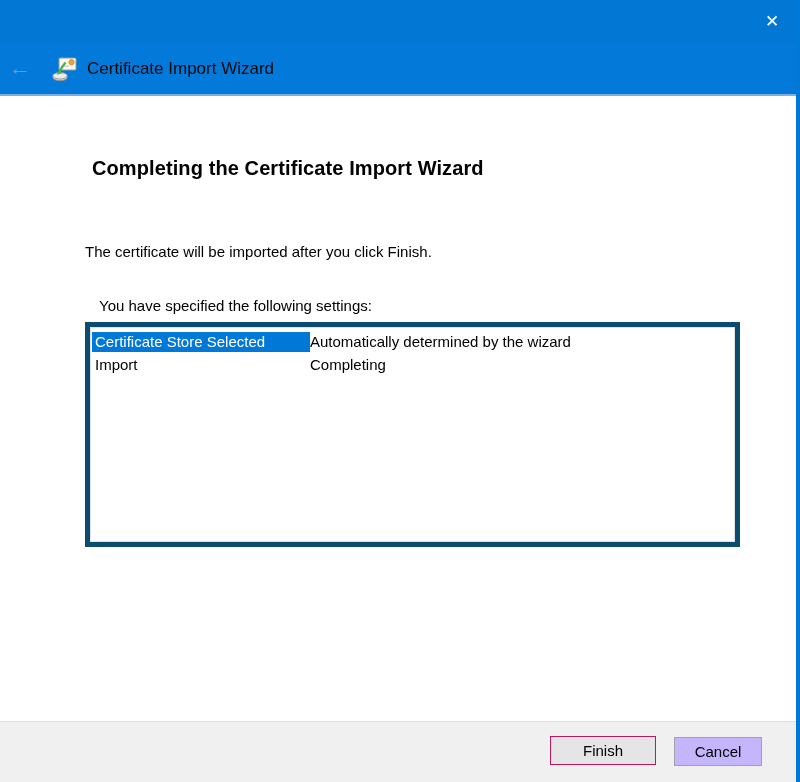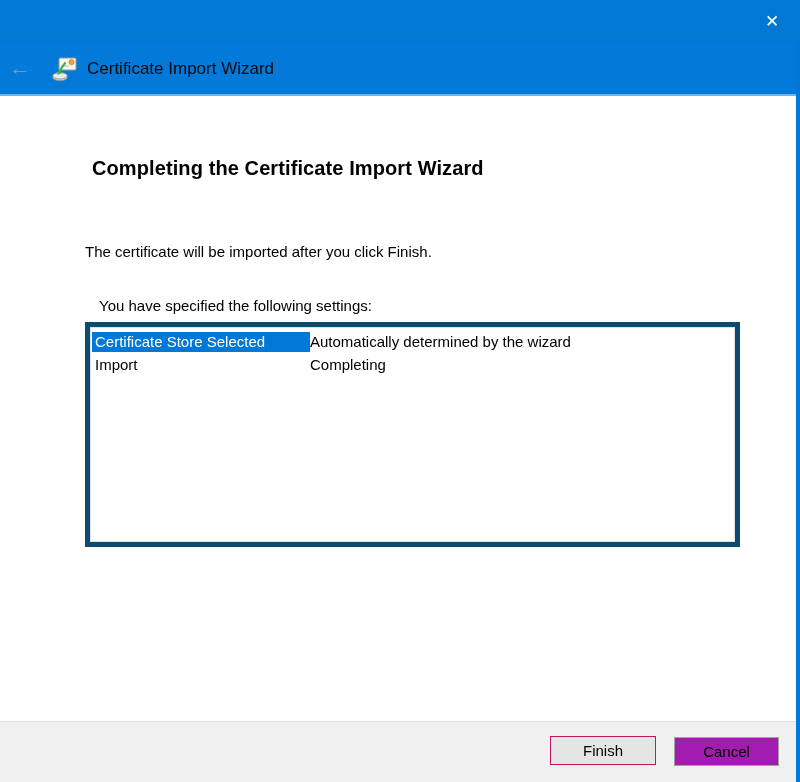--- a/index.html
+++ b/index.html
@@ -133,22 +133,22 @@
     cursor: default;
   }
   .btn-finish {
     left: 550px; top: 14px;
     width: 106px;
     background: #e5e5e5;
     border: 1px solid #be185d;
   }
   .btn-cancel {
     left: 674px; top: 15px;
-    width: 105px;
-    background: #a21caf;
+    width: 88px;
+    background: #c4b5fd;
     border: 1px solid #a2a2a2;
   }
 </style>
 </head>
 <body>
 
 <div class="window">
 
   <div class="titlebar">
     <div class="close-btn">

